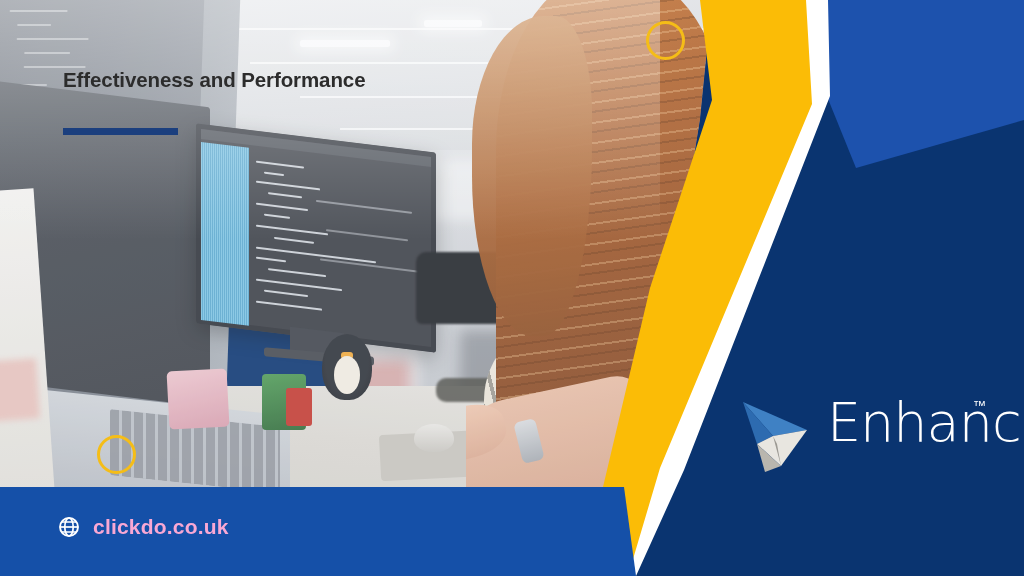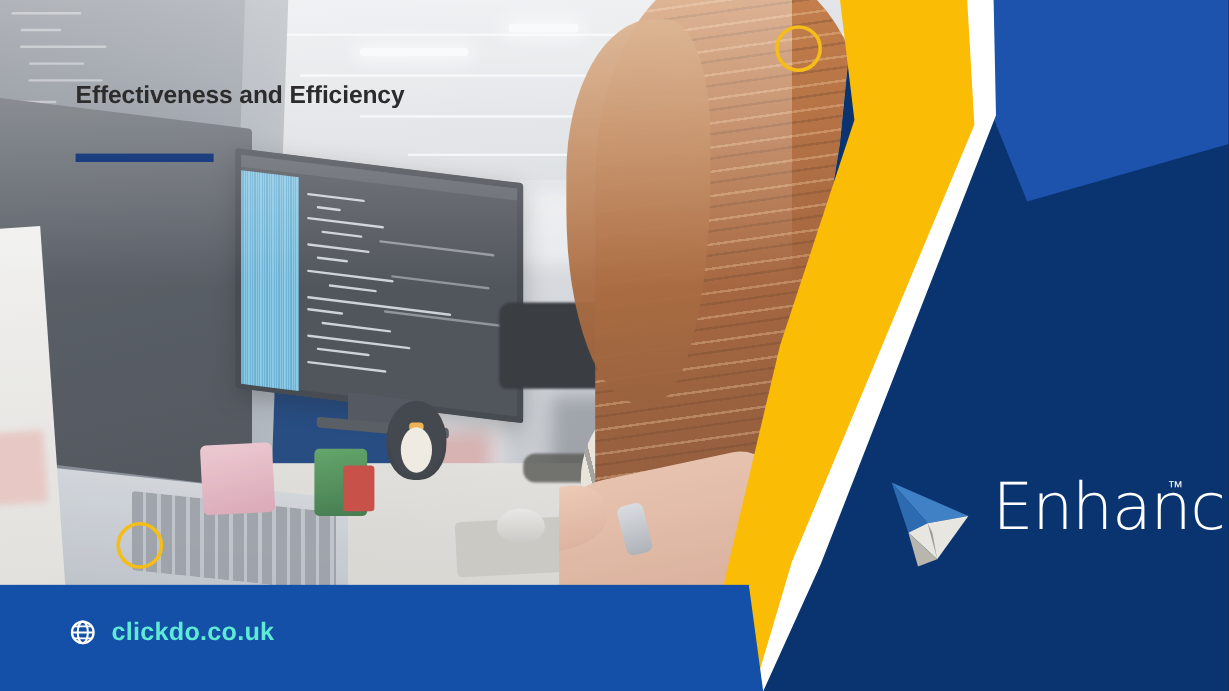--- a/index.html
+++ b/index.html
@@ -126,21 +126,21 @@
   
   .logo{position:absolute;left:735px;top:392px;width:270px;height:86px;}
   .logo-text{position:absolute;left:92px;top:4px;font-size:54px;color:#ffffff;
     font-family:"DejaVu Sans","Liberation Sans",sans-serif;font-weight:300;letter-spacing:-1px;line-height:1;}
   .logo-tm{position:absolute;left:238px;top:6px;color:#fff;font-size:13px;font-weight:400;}
 
   
   .bottombar{position:absolute;left:0;top:487px;width:640px;height:89px;background:#1550a8;
     clip-path:polygon(0 0, 624px 0, 636px 89px, 0 89px);}
   .url-row{position:absolute;left:58px;top:515px;display:flex;align-items:center;gap:13px;}
-  .url-text{color:#5eead4;font-size:21px;font-weight:bold;letter-spacing:.2px;}
+  .url-text{color:#f9a8d4;font-size:21px;font-weight:bold;letter-spacing:.2px;}
 </style>
 </head>
 <body>
 
 <div id="stage">
 
   <div class="photo">
     <div class="photo-clip">
 
       <div class="ceiling">
@@ -276,21 +276,21 @@
     <polygon points="712,0 1024,0 1024,576 634,576 648,440 700,120" fill="#0a3470"></polygon>
 
     <polygon points="788,0 1024,0 1024,120 856,168" fill="#1d52ad"></polygon>
 
     <polygon points="712,0 828,0 830,96 684,470 636,576 596,576 664,290 724,104" fill="#ffffff"></polygon>
 
     <polygon points="700,0 806,0 812,104 660,468 628,576 582,576 650,288 712,100" fill="#fbbc06"></polygon>
   </svg>
 
   <div class="title">
-    <div>Effectiveness and Efficiency</div>
+    <div>Effectiveness and Performance</div>
   </div>
   <div class="title-rule"></div>
 
   <div class="ring" id="ring-top"></div>
   <div class="ring" id="ring-bottom"></div>
 
   <div class="logo">
     <svg width="90" height="86" viewBox="0 0 90 86">
       <polygon points="8,10 72,38 38,44" fill="#3f81c4"></polygon>
       <polygon points="8,10 38,44 22,52" fill="#2d6bb0"></polygon>

